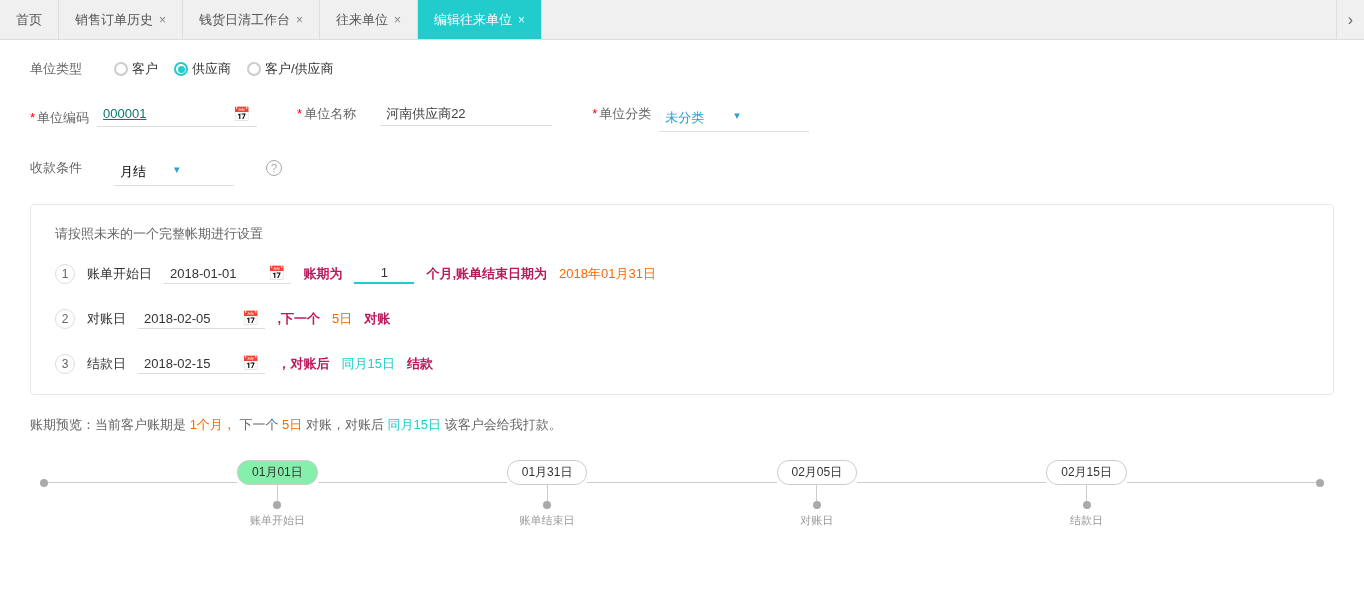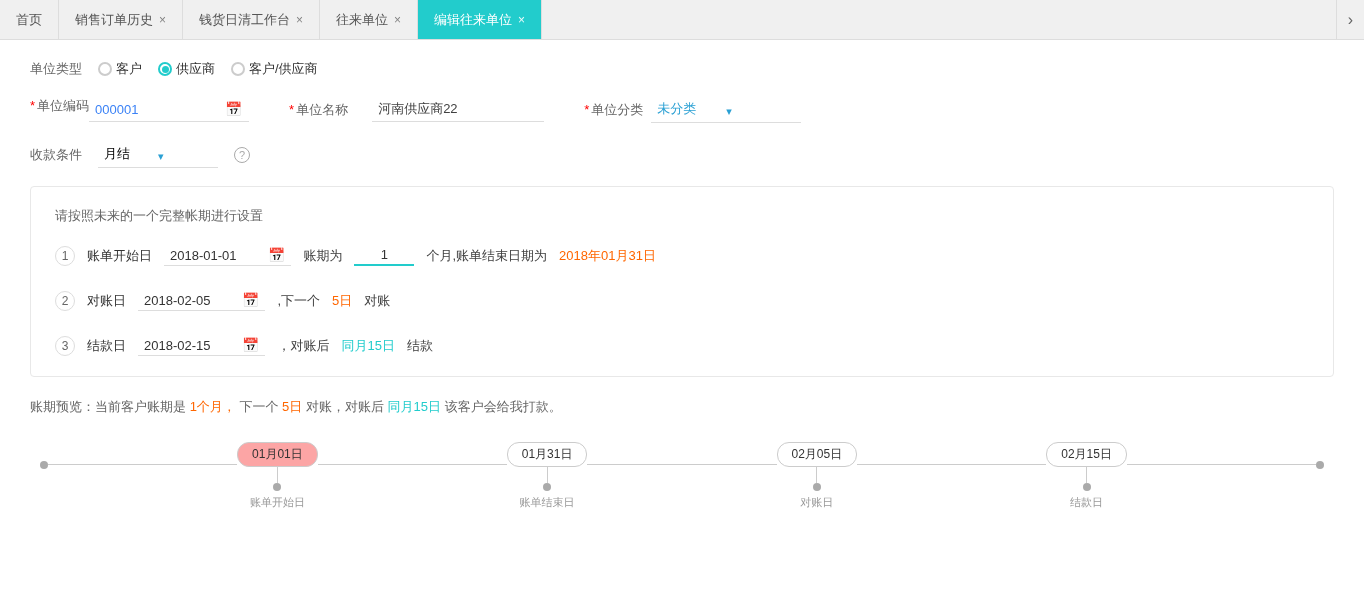--- a/index.html
+++ b/index.html
@@ -59,21 +59,21 @@
       background: #fff;
       min-height: calc(100vh - 40px);
       padding: 20px 30px;
     }
 
     
     .form-row {
       display: flex;
       align-items: center;
       margin-bottom: 18px;
-      gap: 16px;
+      gap: 32px;
     }
     .form-label {
       color: #666;
       white-space: nowrap;
       font-size: 13px;
     }
     .required-star {
       color: #f00;
       margin-right: 2px;
     }
@@ -121,25 +121,26 @@
       flex: 1;
     }
     .calendar-icon {
       color: #2cc;
       cursor: pointer;
       font-size: 14px;
       margin-left: 4px;
     }
     .dropdown-field {
       display: flex;
-      align-items: flex-end;
+      align-items: flex-start;
       border-bottom: 1px solid #ddd;
       padding: 4px 6px;
       min-width: 120px;
       cursor: pointer;
+      margin-top: 9px;
     }
     .dropdown-field span {
       flex: 1;
       color: #2aa0d4;
     }
     .dropdown-arrow {
       color: #999;
       font-size: 11px;
     }
 
@@ -195,22 +196,23 @@
       border: none;
       border-bottom: 2px solid #2cc;
       outline: none;
       font-size: 13px;
       color: #333;
       width: 60px;
       text-align: center;
       padding: 2px 4px;
     }
     .info-text {
-      color: #404040;
-      font-size: 13px;
+      color: #be185d;
+      font-size: 13px;
+      font-weight: bold;
     }
     .highlight-orange { color: #f60; font-weight: 500; }
     .highlight-green { color: #2cc; font-weight: 500; }
 
     
     .preview-text {
       font-size: 13px;
       color: #666;
       margin-bottom: 24px;
       line-height: 1.6;
@@ -269,26 +271,26 @@
         <span>供应商</span>
       </label>
       <label class="radio-item">
         <div class="radio-circle"></div>
         <span>客户/供应商</span>
       </label>
     </div>
   </div>
 
   <div class="form-row" style="gap:40px;">
-    <div style="display:flex;align-items:flex-start;gap:0;">
+    <div style="display:flex;align-items:flex-end;gap:8px;">
       <span class="form-label">
         <span class="required-star">*</span><span>单位编码</span>
       </span>
       <div class="input-with-icon" style="width:160px;">
-        <input type="text" style="width: 120px; color: #3b82f6;" value="000001">
+        <input type="text" style="width: 120px; color: #0f766e; text-decoration: underline;" value="000001">
         <span class="calendar-icon">📅</span>
       </div>
     </div>
     <div style="display:flex;align-items:center;gap:24px;">
       <span class="form-label">
         <span class="required-star">*</span><span>单位名称</span>
       </span>
       <div style="border-bottom:1px solid #ddd;padding:4px 6px;min-width:160px;">
         <input type="text" style="border: none; outline: none; font-size: 13px; color: #404040; width: 160px;" value="河南供应商22">
       </div>
@@ -364,21 +366,21 @@
     <span> 该客户会给我打款。</span>
   </div>
 
   <div style="display:flex;align-items:center;padding: 0 10px;">
 
     <div style="width:8px;height:8px;border-radius:50%;background:#aaa;flex-shrink:0;margin-top:-22px;"></div>
 
     <div style="flex:1;height:1px;background:#ccc;margin-top:-22px;"></div>
 
     <div style="display:flex;flex-direction:column;align-items:center;flex-shrink:0;">
-      <div style="border:1px solid #ccc;border-radius:12px;padding:3px 14px;font-size:12px;color:#333;background:#fca5a5;white-space:nowrap;">01月01日</div>
+      <div style="border:1px solid #ccc;border-radius:12px;padding:3px 14px;font-size:12px;color:#333;background:#86efac;white-space:nowrap;">01月01日</div>
       <div style="width:1px;height:16px;background:#ccc;"></div>
       <div style="width:8px;height:8px;border-radius:50%;background:#aaa;"></div>
       <div style="font-size:11px;color:#999;margin-top:4px;white-space:nowrap;">账单开始日</div>
     </div>
 
     <div style="flex:1;height:1px;background:#ccc;margin-bottom:22px;"></div>
 
     <div style="display:flex;flex-direction:column;align-items:center;flex-shrink:0;">
       <div style="border:1px solid #ccc;border-radius:12px;padding:3px 14px;font-size:12px;color:#333;background:#fff;white-space:nowrap;">01月31日</div>
       <div style="width:1px;height:16px;background:#ccc;"></div>

